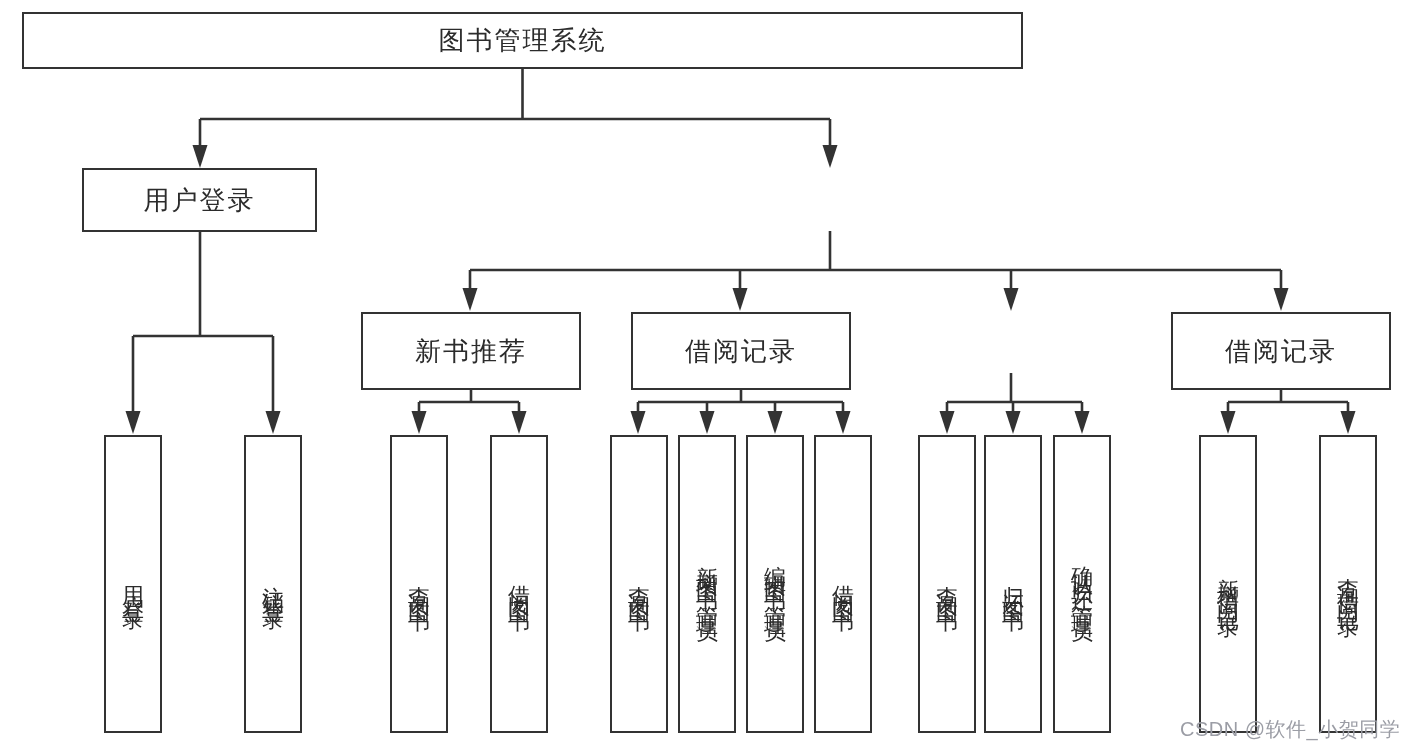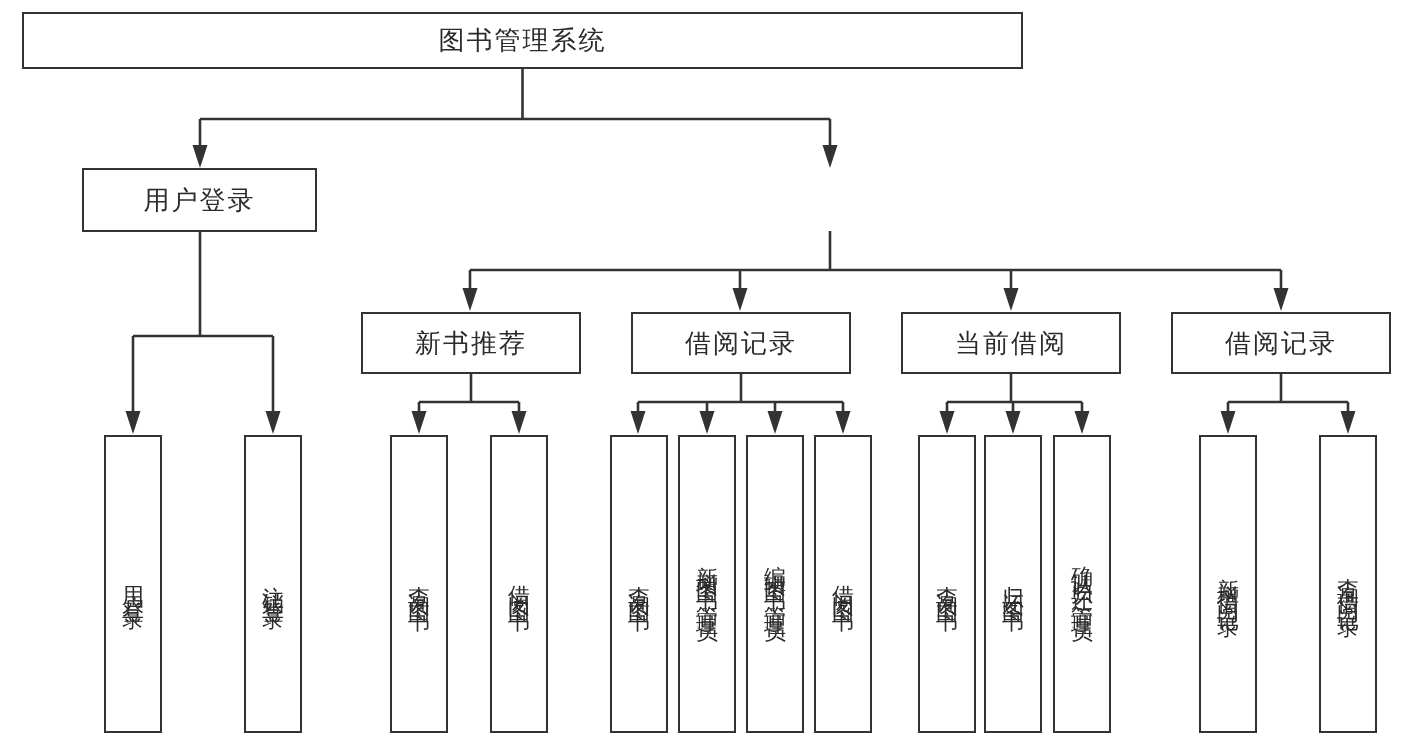--- a/index.html
+++ b/index.html
@@ -42,21 +42,21 @@
   }
   .box.h span {
     font-size: 26px;
     letter-spacing: 2px;
     color: #2b2b2b;
     white-space: nowrap;
   }
   .box.root  { left: 22px;  top: 12px;  width: 1001px; height: 57px; }
   .box.lv2-a { left: 82px;  top: 168px; width: 235px;  height: 64px; }
   .box.lv2-b { left: 712px; top: 168px; width: 235px;  height: 64px; }
-  .box.lv3   { top: 312px; width: 220px; height: 62px; }
+  .box.lv3   { top: 312px; width: 220px; height: 78px; }
   .box.lv3-a { left: 361px; }
   .box.lv3-b { left: 631px; }
   .box.lv3-c { left: 901px; }
   .box.lv3-d { left: 1171px; }
   .box.v {
     top: 435px;
     width: 58px;
     height: 298px;
   }
   .box.v span {
@@ -142,23 +142,20 @@
   <div class="box h lv2-a">
     <span>用户登录</span>
   </div>
 
   <div class="box h lv3 lv3-a">
     <span>新书推荐</span>
   </div>
   <div class="box h lv3 lv3-b">
     <span>借阅记录</span>
   </div>
-  <div class="box h lv3 lv3-c">
-    <span>当前借阅</span>
-  </div>
   <div class="box h lv3 lv3-d">
     <span>借阅记录</span>
   </div>
 
   <div class="box v v1">
     <span>用户登录</span>
   </div>
   <div class="box v v2">
     <span>注销登录</span>
   </div>
@@ -193,14 +190,15 @@
     <span>确认归还（管理员）</span>
   </div>
 
   <div class="box v v12">
     <span>新增借阅记录</span>
   </div>
   <div class="box v v13">
     <span>查询借阅记录</span>
   </div>
 
+  <div class="watermark">CSDN @软件_小贺同学</div>
 
 </div>
 
 </body></html>

